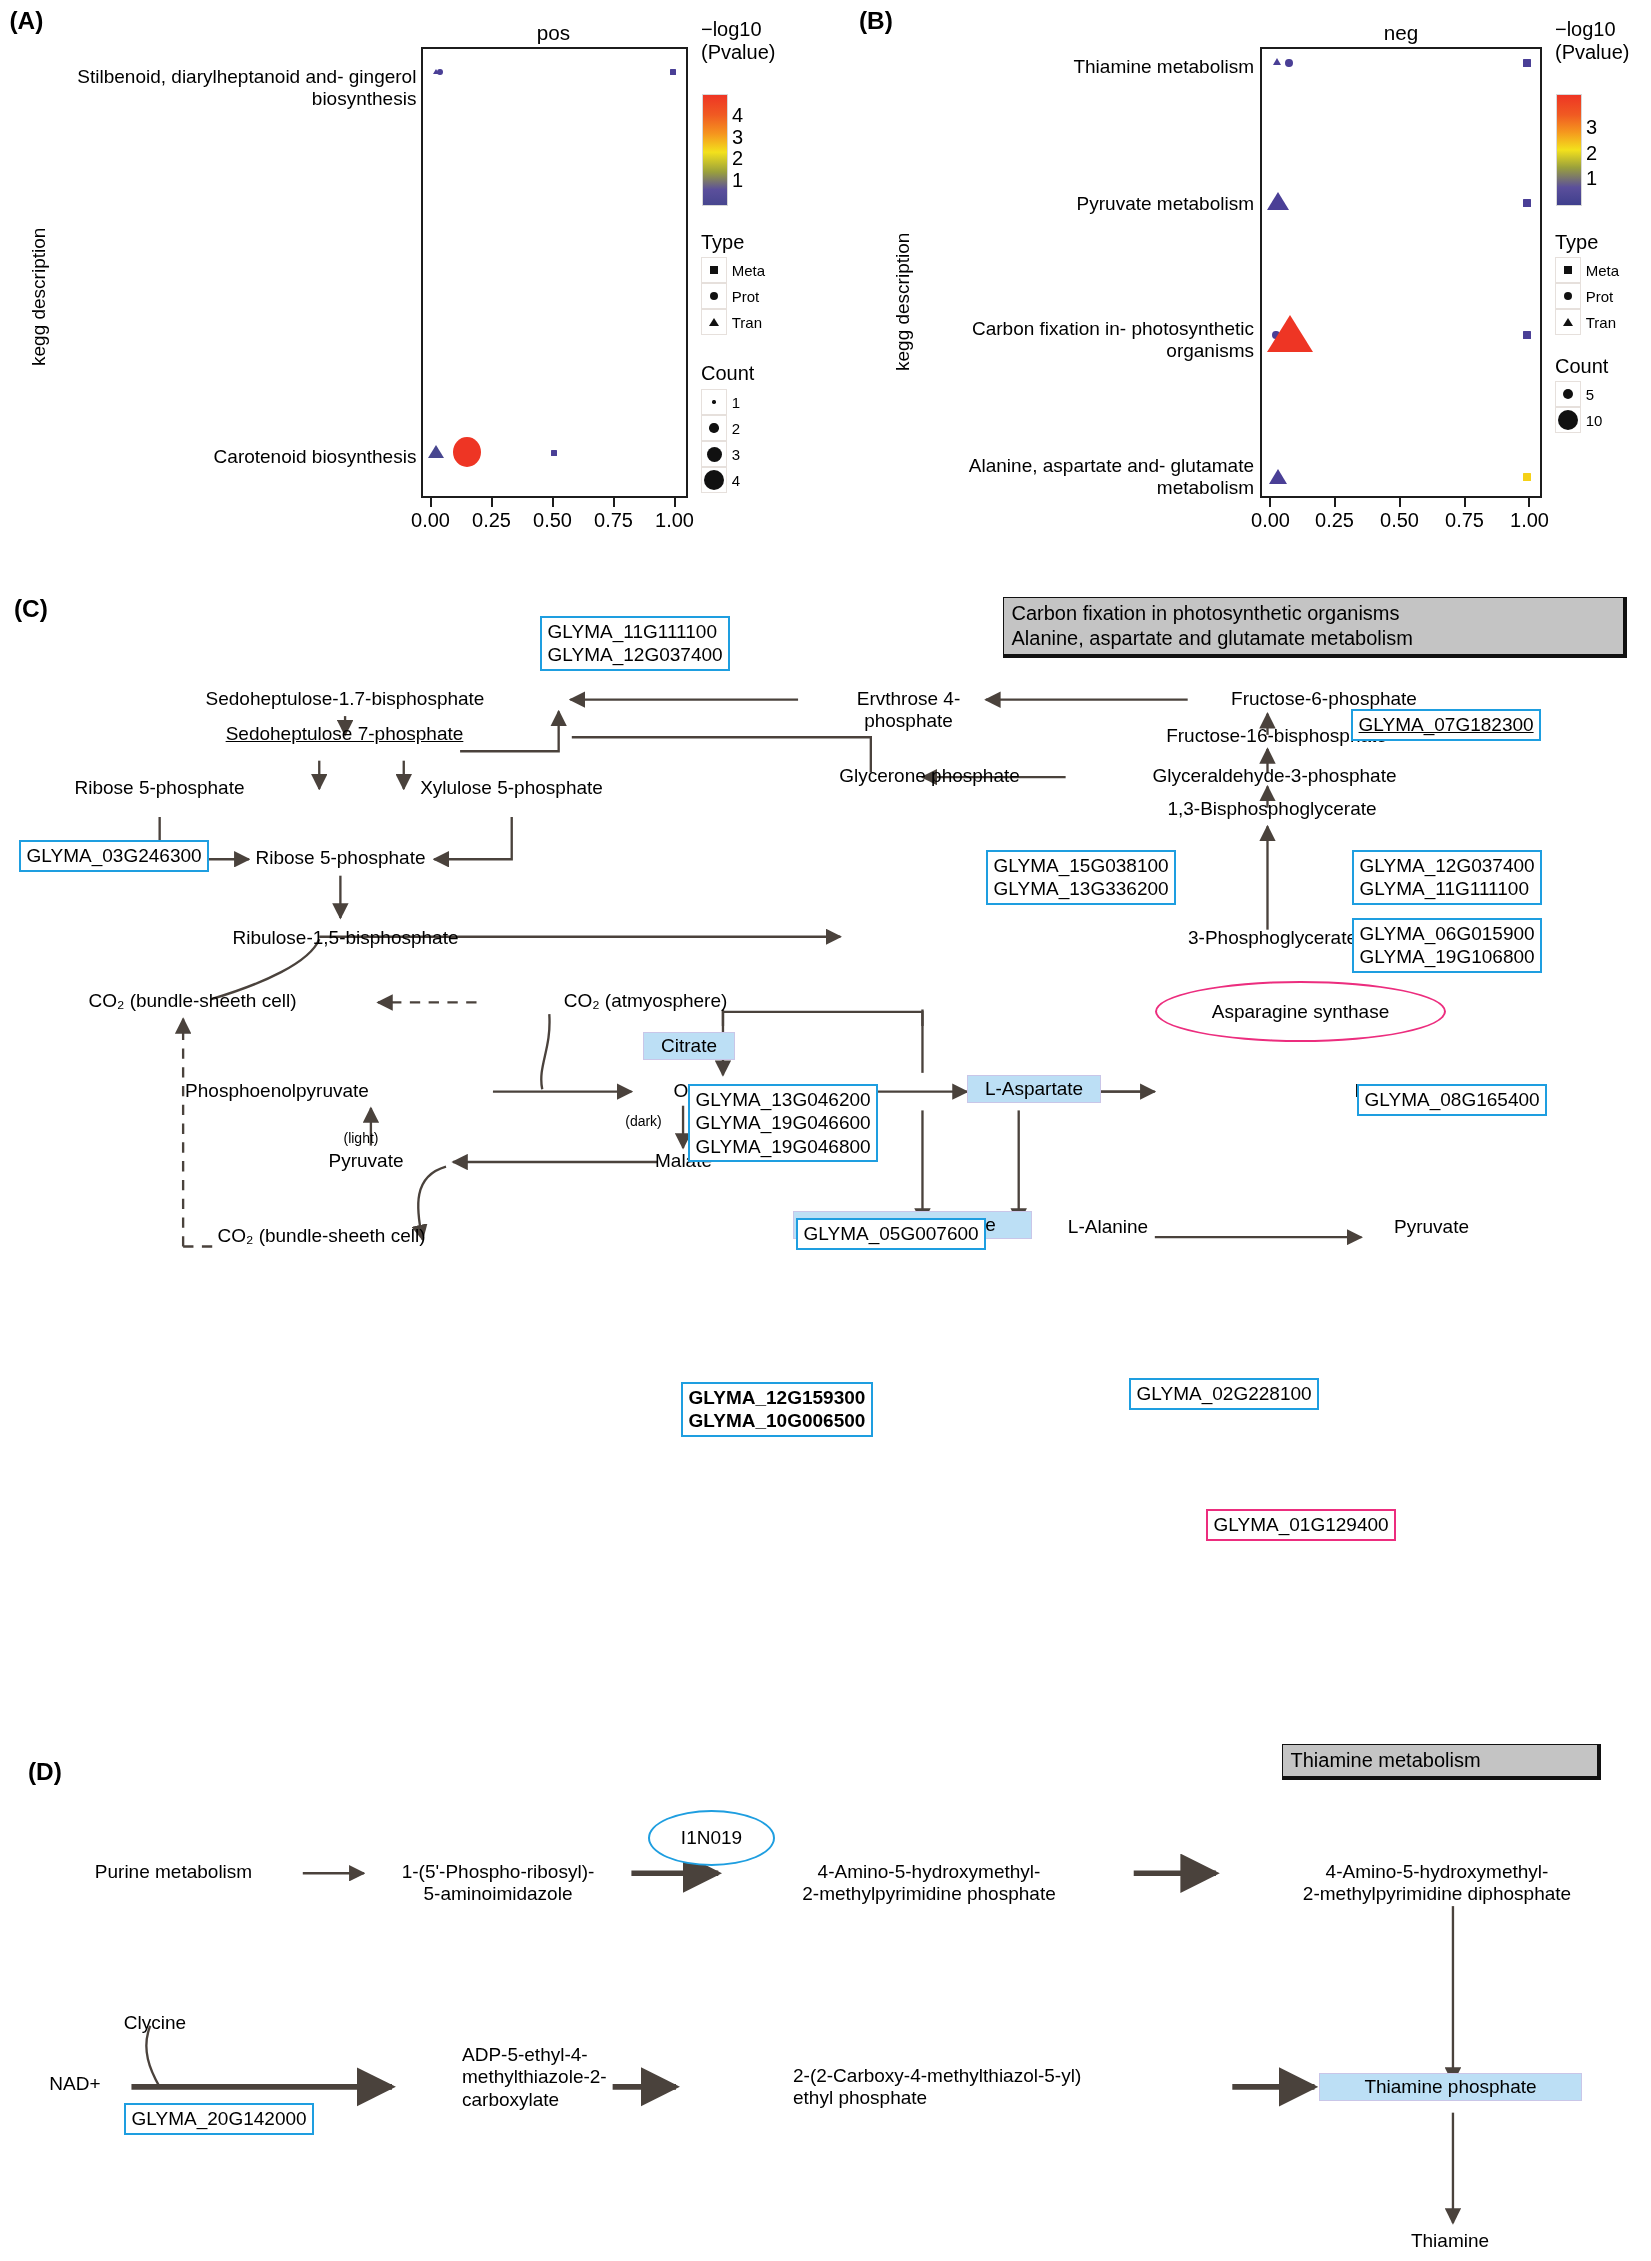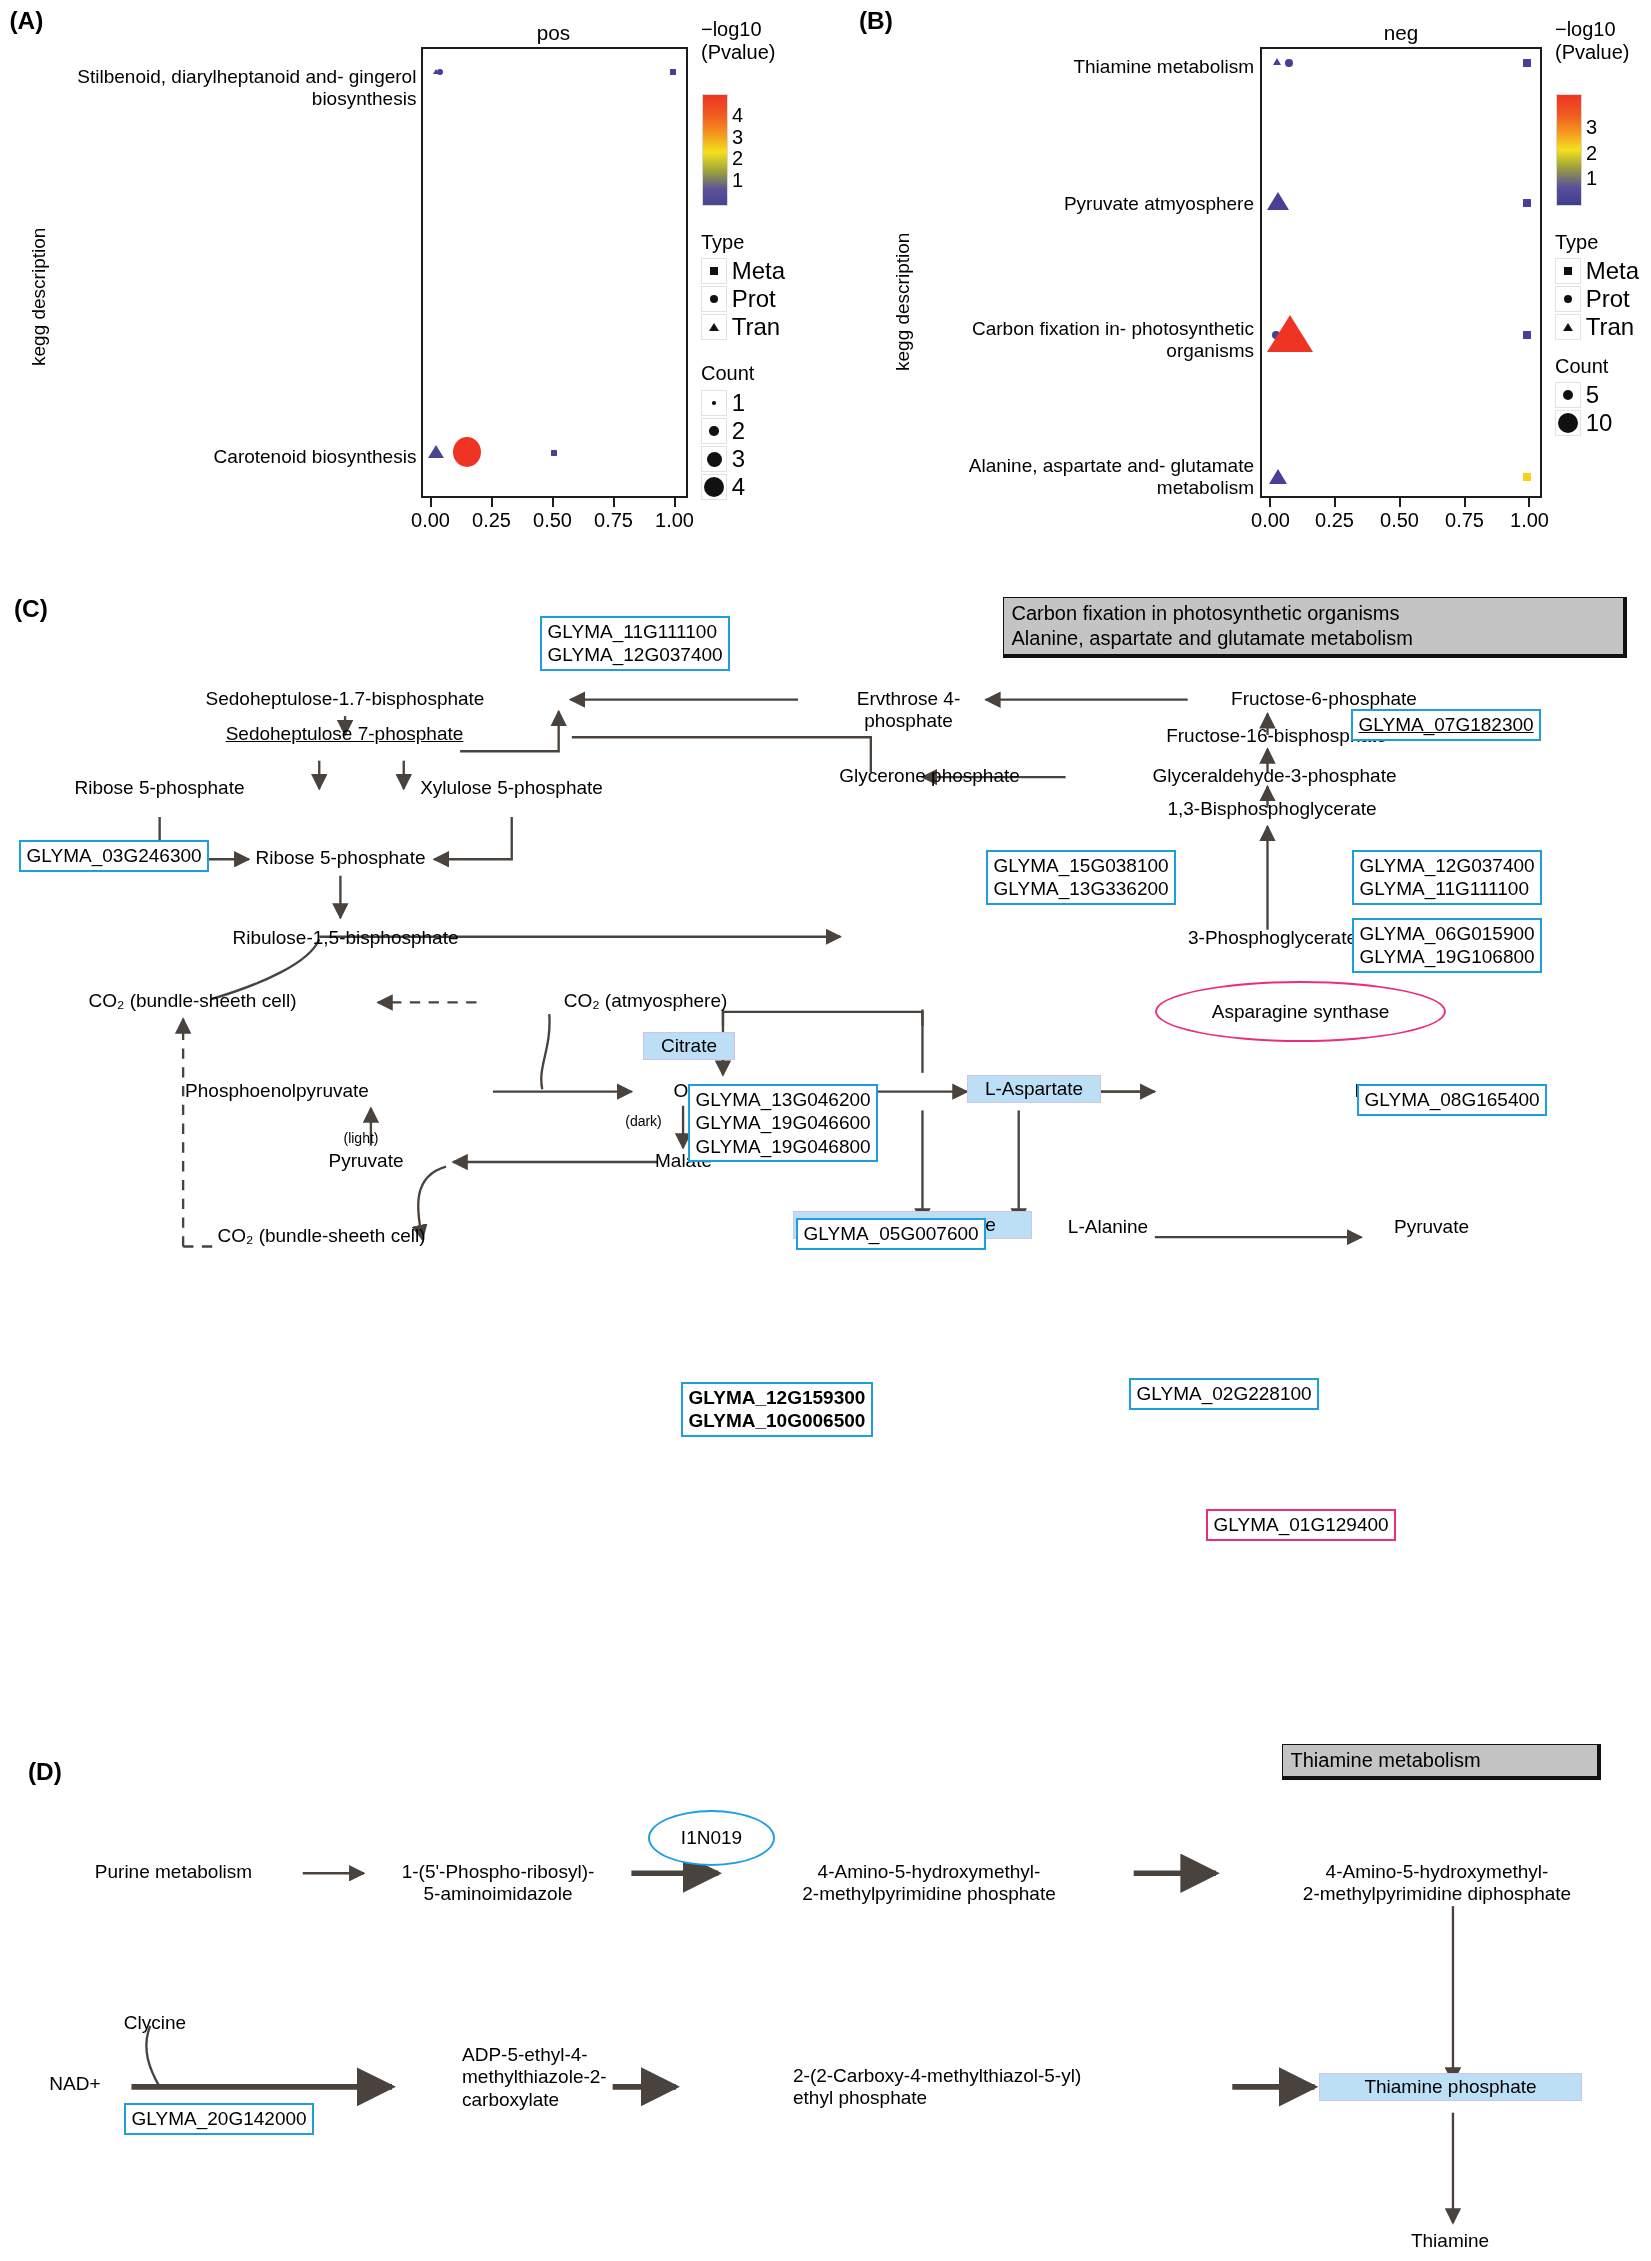--- a/index.html
+++ b/index.html
@@ -21,21 +21,21 @@
   .mk.square{border-radius:0.5px;}
   .mk.tri{width:0;height:0;background:transparent!important;border-left-style:solid;border-right-style:solid;border-bottom-style:solid;border-left-color:transparent;border-right-color:transparent;}
 
   
   .legend-title{position:absolute;font-size:20px;white-space:nowrap;}
   .cbar{position:absolute;width:24.4px;border:0.5px solid #d8d8d8;}
   .cbar-tick{position:absolute;font-size:20px;}
   .key-col{position:absolute;}
   .key-row{display:flex;align-items:center;}
   .key-box{width:26px;height:26px;border:0.9px solid #e6e0dc;display:flex;align-items:center;justify-content:center;box-sizing:border-box;}
-  .key-lab{font-size:24px;margin-left:4.7px;white-space:nowrap;}
+  .key-lab{font-size:15px;margin-left:4.7px;white-space:nowrap;}
 
   
   .node{position:absolute;font-size:19px;line-height:1.18;text-align:center;white-space:pre-line;}
   .node.left{text-align:left;}
   .gene{position:absolute;border:2.3px solid #1e9ee0;background:#fff;font-size:19px;line-height:1.22;
         padding:2.3px 5.6px;text-align:left;white-space:pre-line;box-sizing:border-box;}
   .gene.pink{border-color:#ec2d7e;}
   .metab{position:absolute;background:#bcdff5;border:1.4px solid #c9c6e8;font-size:19px;padding:1.9px 5.6px;
          box-sizing:border-box;text-align:center;white-space:nowrap;}
   .ellipse{position:absolute;border:2.8px solid #1e9ee0;border-radius:50%;display:flex;align-items:center;
@@ -145,21 +145,21 @@
 
   <div class="abs panel-letter" style="left:859px;top:6.6px;">(B)</div>
 
   <div class="plot-title" style="left:1260px;top:20.7px;width:282px;">neg</div>
 
   <div class="axis-title-y" style="left:892px;top:371px;">kegg description</div>
 
   <div class="plotbox" id="plotB" style="left:1260px;top:47px;width:282px;height:451px;"></div>
 
   <div class="ytick-lab" style="left:911px;top:56px;width:343px;">Thiamine metabolism</div>
-  <div class="ytick-lab" style="left:911px;top:193px;width:343px;">Pyruvate atmyosphere</div>
+  <div class="ytick-lab" style="left:911px;top:193px;width:343px;">Pyruvate metabolism</div>
   <div class="ytick-lab" style="left:911px;top:318px;width:343px;">Carbon fixation in-
 photosynthetic organisms</div>
   <div class="ytick-lab" style="left:911px;top:455px;width:343px;">Alanine, aspartate and-
 glutamate metabolism</div>
 
   <div class="tickmark" style="left:1269px;top:498px;width:1.9px;height:9.4px;"></div>
   <div class="tickmark" style="left:1334px;top:498px;width:1.9px;height:9.4px;"></div>
   <div class="tickmark" style="left:1399px;top:498px;width:1.9px;height:9.4px;"></div>
   <div class="tickmark" style="left:1464px;top:498px;width:1.9px;height:9.4px;"></div>
   <div class="tickmark" style="left:1528px;top:498px;width:1.9px;height:9.4px;"></div>

